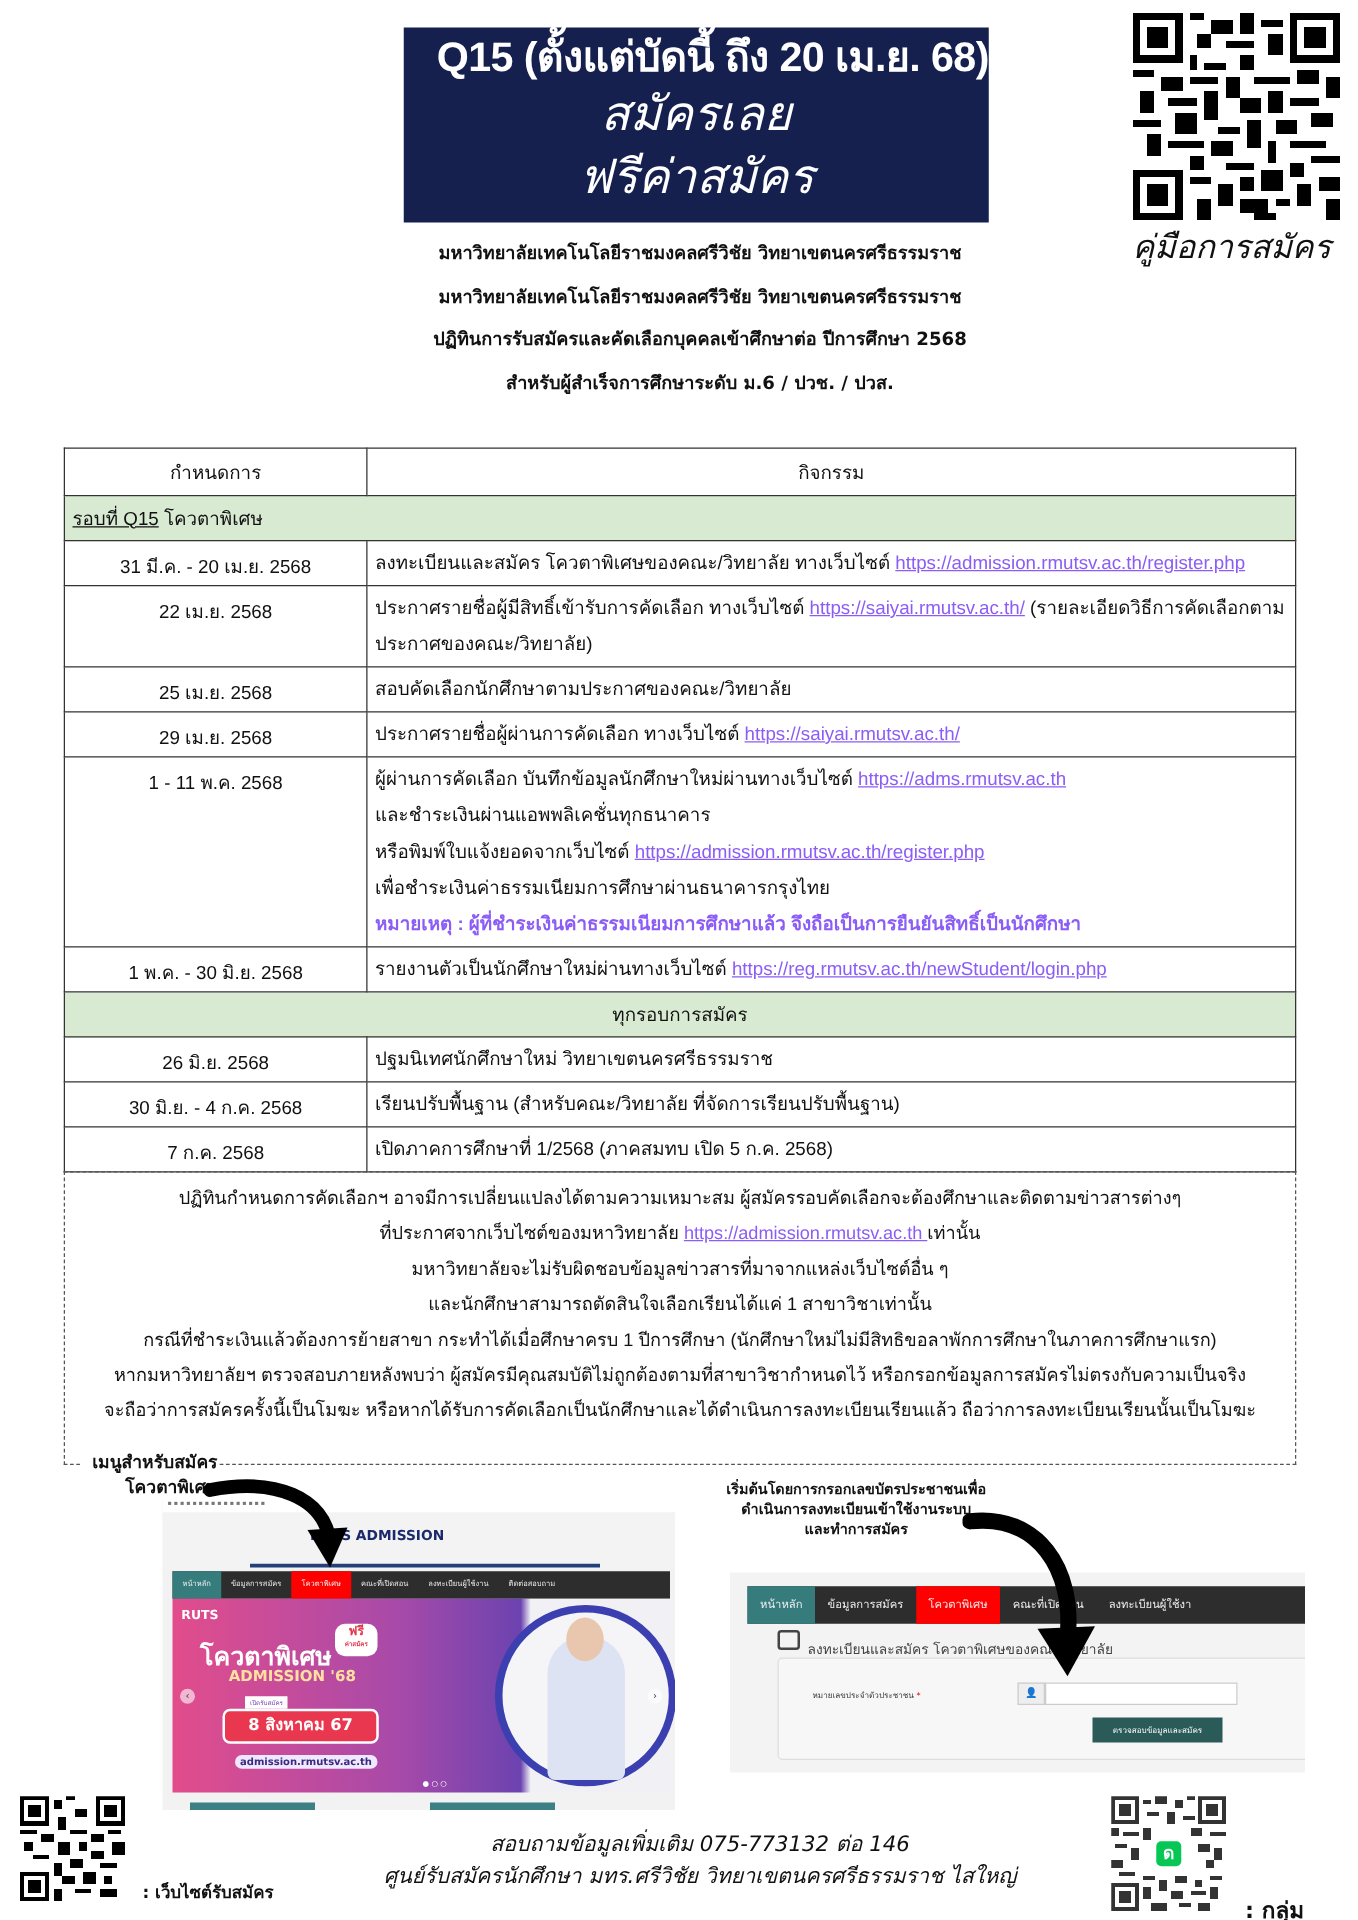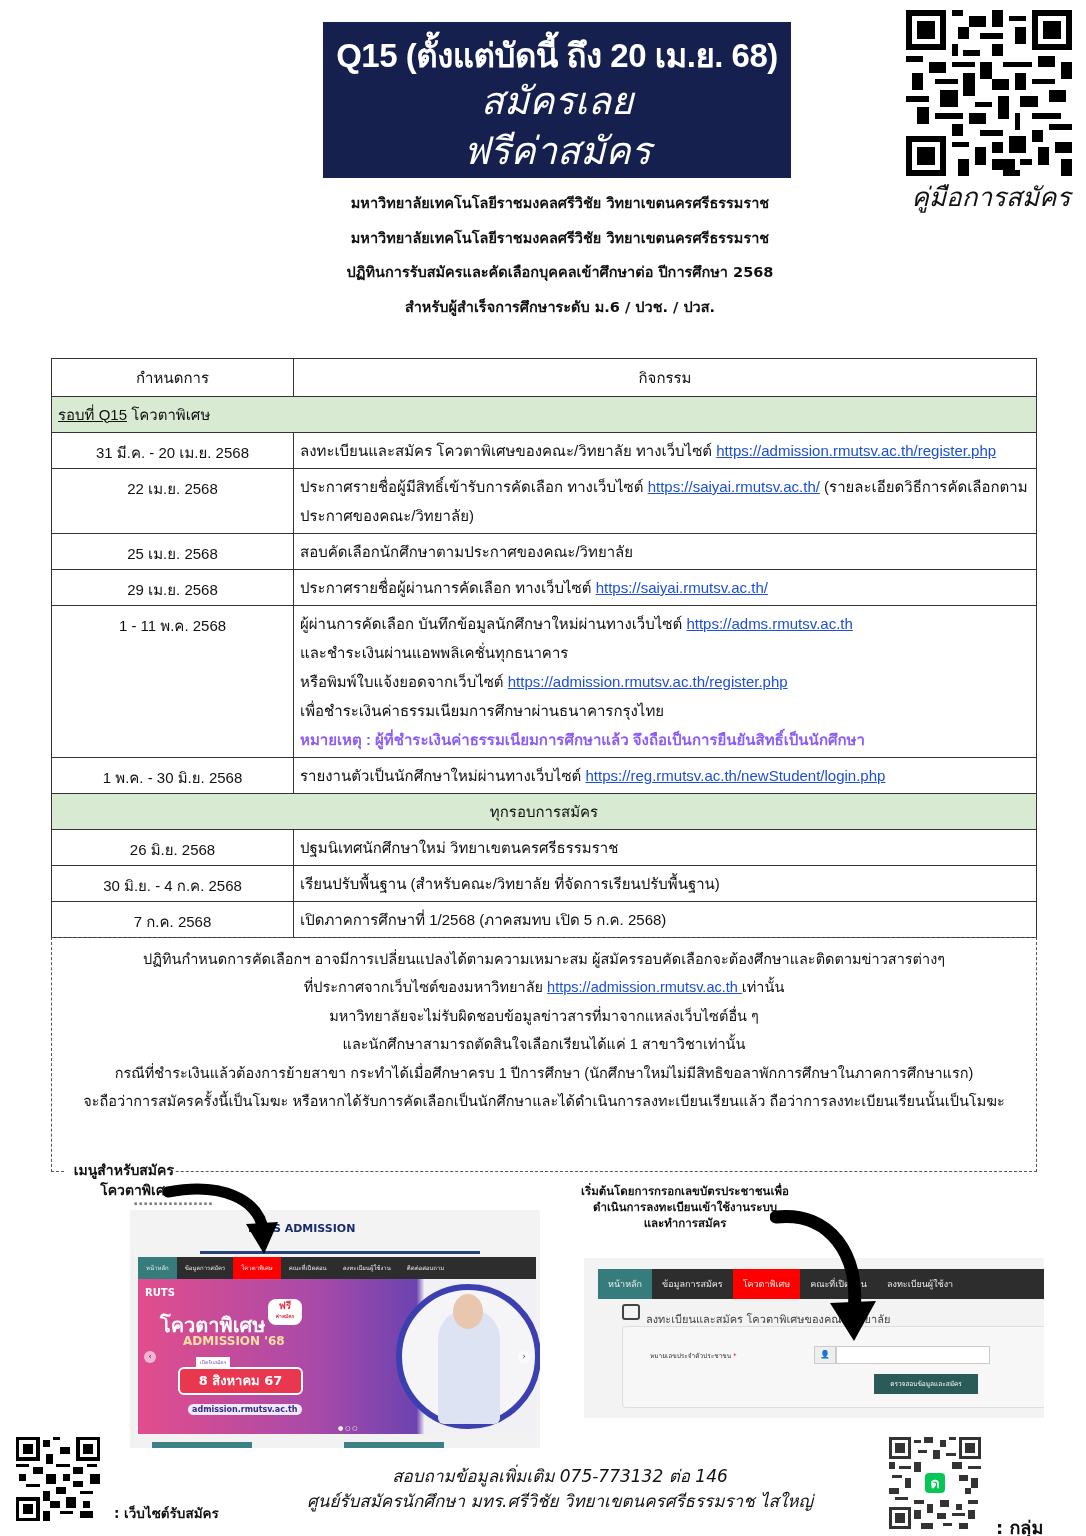--- a/index.html
+++ b/index.html
@@ -1,43 +1,43 @@
 <!DOCTYPE html>
 <html><head>
 <meta charset="utf-8">
 <style>
   * { box-sizing: border-box; margin: 0; padding: 0; }
   html, body { width: 1086px; height: 1536px; background: #ffffff; overflow: hidden; }
   body { position: relative; font-family: "DejaVu Sans", sans-serif; color: #111; }
 
   .banner { position: absolute; left: 323px; top: 22px; width: 468px; height: 156px; background: #15204f; color: #fff; text-align: center; }
-  .banner .line1 { font-family: "Liberation Sans", sans-serif; font-weight: 700; font-size: 33px; line-height: 40px; margin-top: 14px; letter-spacing: -0.5px; }
+  .banner .line1 { font-family: "Liberation Sans", sans-serif; font-weight: 700; font-size: 33px; line-height: 40px; margin-top: 4px; letter-spacing: -0.5px; text-align: right; }
   .banner .line2 { font-family: "DejaVu Sans", sans-serif; font-style: italic; font-size: 38px; line-height: 50px; }
   .banner .line3 { font-family: "DejaVu Sans", sans-serif; font-style: italic; font-size: 38px; line-height: 50px; }
 
   .qr { position: absolute; background-color: #fff;
         background-image:
           linear-gradient(90deg, rgba(255,255,255,0) 0, rgba(255,255,255,0) 100%);
   }
   .qr svg { width: 100%; height: 100%; display: block; }
 
   .qr-top { left: 906px; top: 10px; width: 166px; height: 166px; }
-  .qr-top-label { position: absolute; left: 906px; top: 176px; width: 170px; text-align: center; font-style: italic; font-size: 26px; color: #111; }
+  .qr-top-label { position: absolute; left: 906px; top: 176px; width: 170px; text-align: left; font-style: italic; font-size: 26px; color: #111; }
 
   .heading-lines { position: absolute; left: 240px; top: 186px; width: 640px; text-align: center; font-size: 14.5px; font-weight: 700; }
   .heading-lines div { height: 34.5px; line-height: 34.5px; }
 
   table.sched { position: absolute; left: 51px; top: 358px; width: 986px; border-collapse: collapse; font-family: "Liberation Sans", sans-serif; font-size: 15px; }
   table.sched td, table.sched th { border: 1.3px solid #333; padding: 0 6px; vertical-align: middle; }
   table.sched th { height: 38px; font-weight: 400; text-align: center; }
   table.sched td.date { width: 242px; text-align: center; vertical-align: top; padding-top: 8px; }
   table.sched td.act { line-height: 29px; padding-top: 3px; padding-bottom: 3px; }
   table.sched tr.section td { background: #d9ead3; height: 36px; }
   .round-underline { text-decoration: underline; }
-  a.lnk { color: #1d4ed8; text-decoration: underline; }
+  a.lnk { color: #8b5cf6; text-decoration: underline; }
   .red-note { color: #8b5cf6; font-weight: 700; }
 
   .notice { position: absolute; left: 51px; top: 937px; width: 986px; height: 235px; border: 1.3px dashed #555; text-align: center; font-family: "Liberation Sans", sans-serif; font-size: 14.5px; padding-top: 7px; }
   .notice div { line-height: 28.4px; }
 
   .callout-left { position: absolute; left: 64px; top: 1160px; width: 110px; text-align: right; font-weight: 700; font-size: 14px; line-height: 20px; color: #111; background: #fff; }
   .callout-right { position: absolute; left: 560px; top: 1183px; width: 250px; text-align: center; font-weight: 700; font-size: 11.5px; line-height: 16px; color: #111; }
 
   
   .shot-left { position: absolute; left: 130px; top: 1200px; width: 410px; height: 248px; background: #f2f2f2; overflow: hidden; }
@@ -176,20 +176,21 @@
   </tr>
 </tbody>
   </table>
 
 <div class="notice">
   <div>ปฏิทินกำหนดการคัดเลือกฯ อาจมีการเปลี่ยนแปลงได้ตามความเหมาะสม ผู้สมัครรอบคัดเลือกจะต้องศึกษาและติดตามข่าวสารต่างๆ</div>
   <div><span>ที่ประกาศจากเว็บไซต์ของมหาวิทยาลัย </span><a class="lnk">https://admission.rmutsv.ac.th </a><span> เท่านั้น</span></div>
   <div>มหาวิทยาลัยจะไม่รับผิดชอบข้อมูลข่าวสารที่มาจากแหล่งเว็บไซต์อื่น ๆ</div>
   <div>และนักศึกษาสามารถตัดสินใจเลือกเรียนได้แค่ 1 สาขาวิชาเท่านั้น</div>
   <div>กรณีที่ชำระเงินแล้วต้องการย้ายสาขา กระทำได้เมื่อศึกษาครบ 1 ปีการศึกษา (นักศึกษาใหม่ไม่มีสิทธิขอลาพักการศึกษาในภาคการศึกษาแรก)</div>
+  <div>หากมหาวิทยาลัยฯ ตรวจสอบภายหลังพบว่า ผู้สมัครมีคุณสมบัติไม่ถูกต้องตามที่สาขาวิชากำหนดไว้ หรือกรอกข้อมูลการสมัครไม่ตรงกับความเป็นจริง</div>
   <div>จะถือว่าการสมัครครั้งนี้เป็นโมฆะ หรือหากได้รับการคัดเลือกเป็นนักศึกษาและได้ดำเนินการลงทะเบียนเรียนแล้ว ถือว่าการลงทะเบียนเรียนนั้นเป็นโมฆะ</div>
 </div>
 
 <div class="shot-left">
   <div class="bookmarks">▪ ▪ ▪ ▪ ▪ ▪ ▪ ▪ ▪ ▪ ▪ ▪ ▪ ▪ ▪ ▪</div>
   <div class="hdr">
     <div class="bldg"></div>
     <div class="title">RUTS ADMISSION</div>
   </div>
   <div class="nav">

